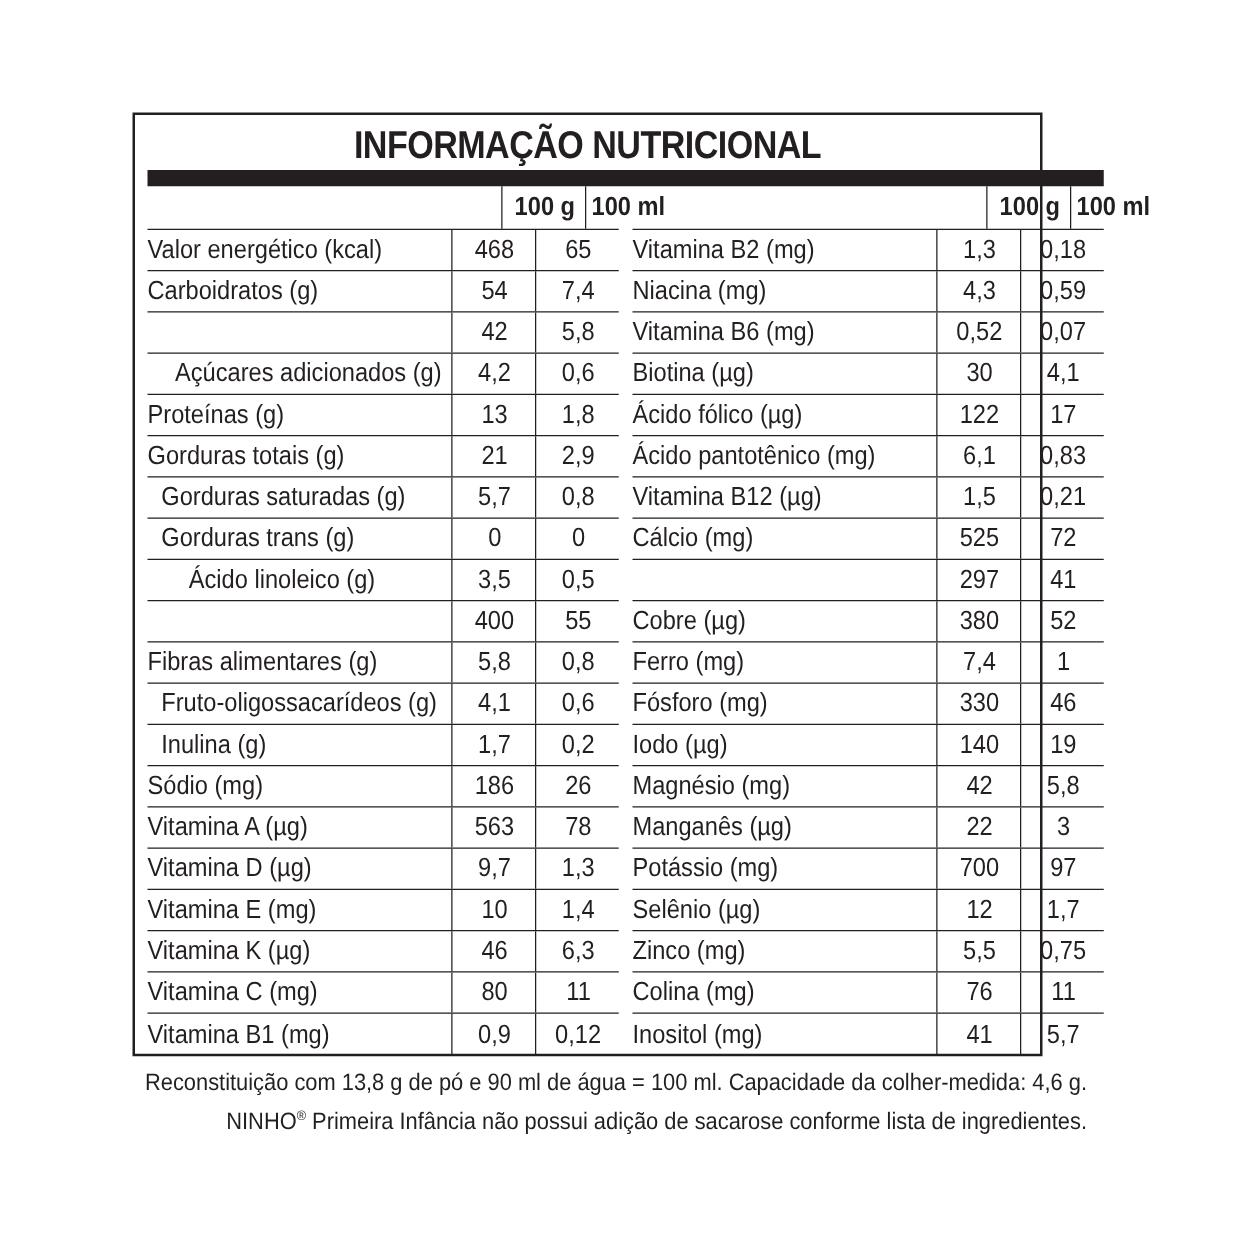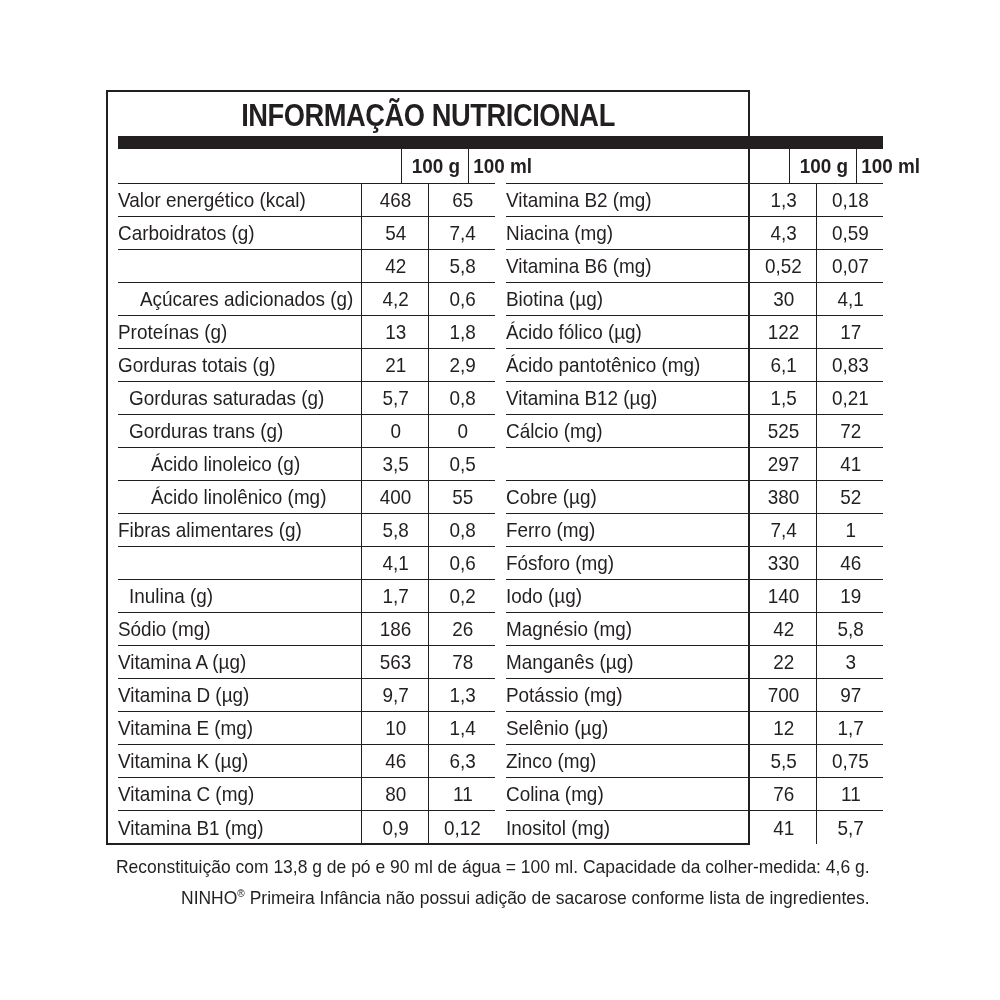--- a/index.html
+++ b/index.html
@@ -1,17 +1,17 @@
 <!DOCTYPE html>
 <html><head>
 <meta charset="utf-8">
 <style>
   html, body { margin:0; padding:0; background:#ffffff; }
   body { width:1000px; height:1000px; position:relative; font-family:"Liberation Sans", sans-serif; color:#231f20; overflow:hidden; }
-  .box { position:absolute; left:106px; top:90px; width:644px; height:755px; border:2px solid #231f20; box-sizing:border-box; }
+  .box { position:absolute; left:106px; top:90px; width:728px; height:755px; border:2px solid #231f20; box-sizing:border-box; }
   .title { position:absolute; left:0; top:6px; width:100%; text-align:center; font-weight:bold; font-size:31px; letter-spacing:-0.5px; transform:scaleX(0.88); transform-origin:center; }
   .bar { position:absolute; left:10px; top:44px; width:765px; height:13px; background:#231f20; }
   .tbl { position:absolute; top:57px; width:377px; }
   .tbl.left { left:10px; }
   .tbl.right { left:398px; }
   .row { position:relative; height:33px; border-bottom:1.5px solid #231f20; box-sizing:border-box; }
   .row.last { border-bottom:none; }
   .row.head { height:35px; }
   .cell { position:absolute; top:0; height:100%; display:flex; align-items:center; font-size:21px; white-space:nowrap; }
   .lbl { left:0; width:243px; }
@@ -134,42 +134,42 @@
           <span>Ácido linoleico (g)</span>
         </div>
         <div class="cell c1">
           <span>3,5</span>
         </div>
         <div class="cell c2">
           <span>0,5</span>
         </div>
       </div>
       <div class="row">
-        <div class="cell lbl ind3">
-          <span>Ácido linolênico (mg)</span>
-        </div>
         <div class="cell c1">
           <span>400</span>
         </div>
         <div class="cell c2">
           <span>55</span>
         </div>
       </div>
       <div class="row">
         <div class="cell lbl">
           <span>Fibras alimentares (g)</span>
         </div>
         <div class="cell c1">
           <span>5,8</span>
         </div>
         <div class="cell c2">
           <span>0,8</span>
         </div>
       </div>
       <div class="row">
+        <div class="cell lbl ind1">
+          <span>Fruto-oligossacarídeos (g)</span>
+        </div>
         <div class="cell c1">
           <span>4,1</span>
         </div>
         <div class="cell c2">
           <span>0,6</span>
         </div>
       </div>
       <div class="row">
         <div class="cell lbl ind1">
           <span>Inulina (g)</span>

